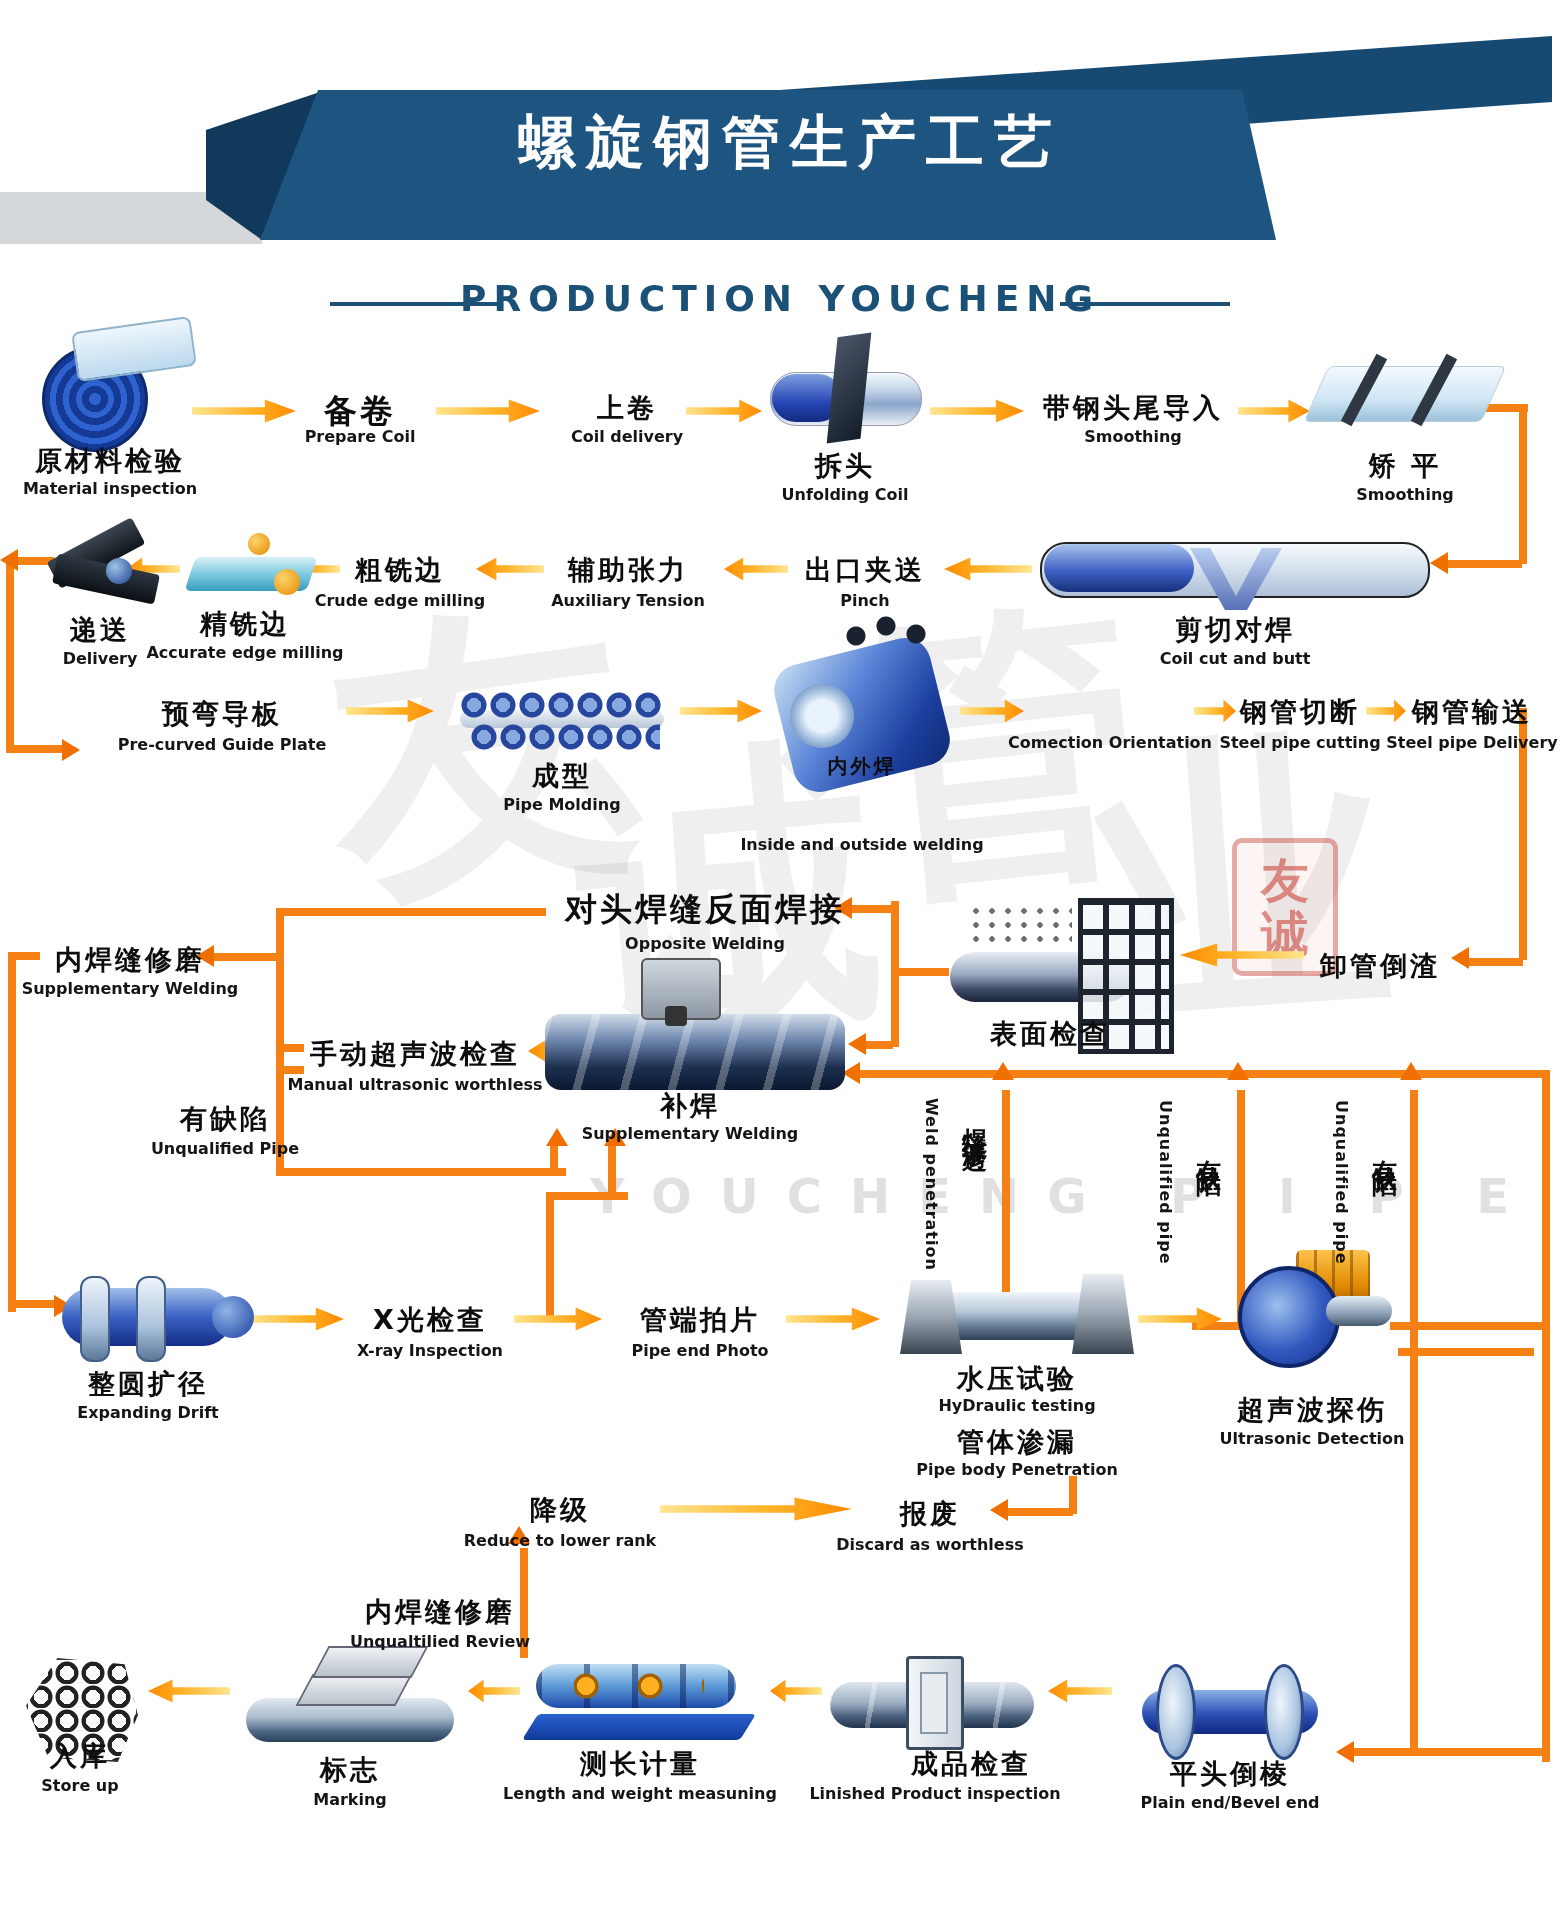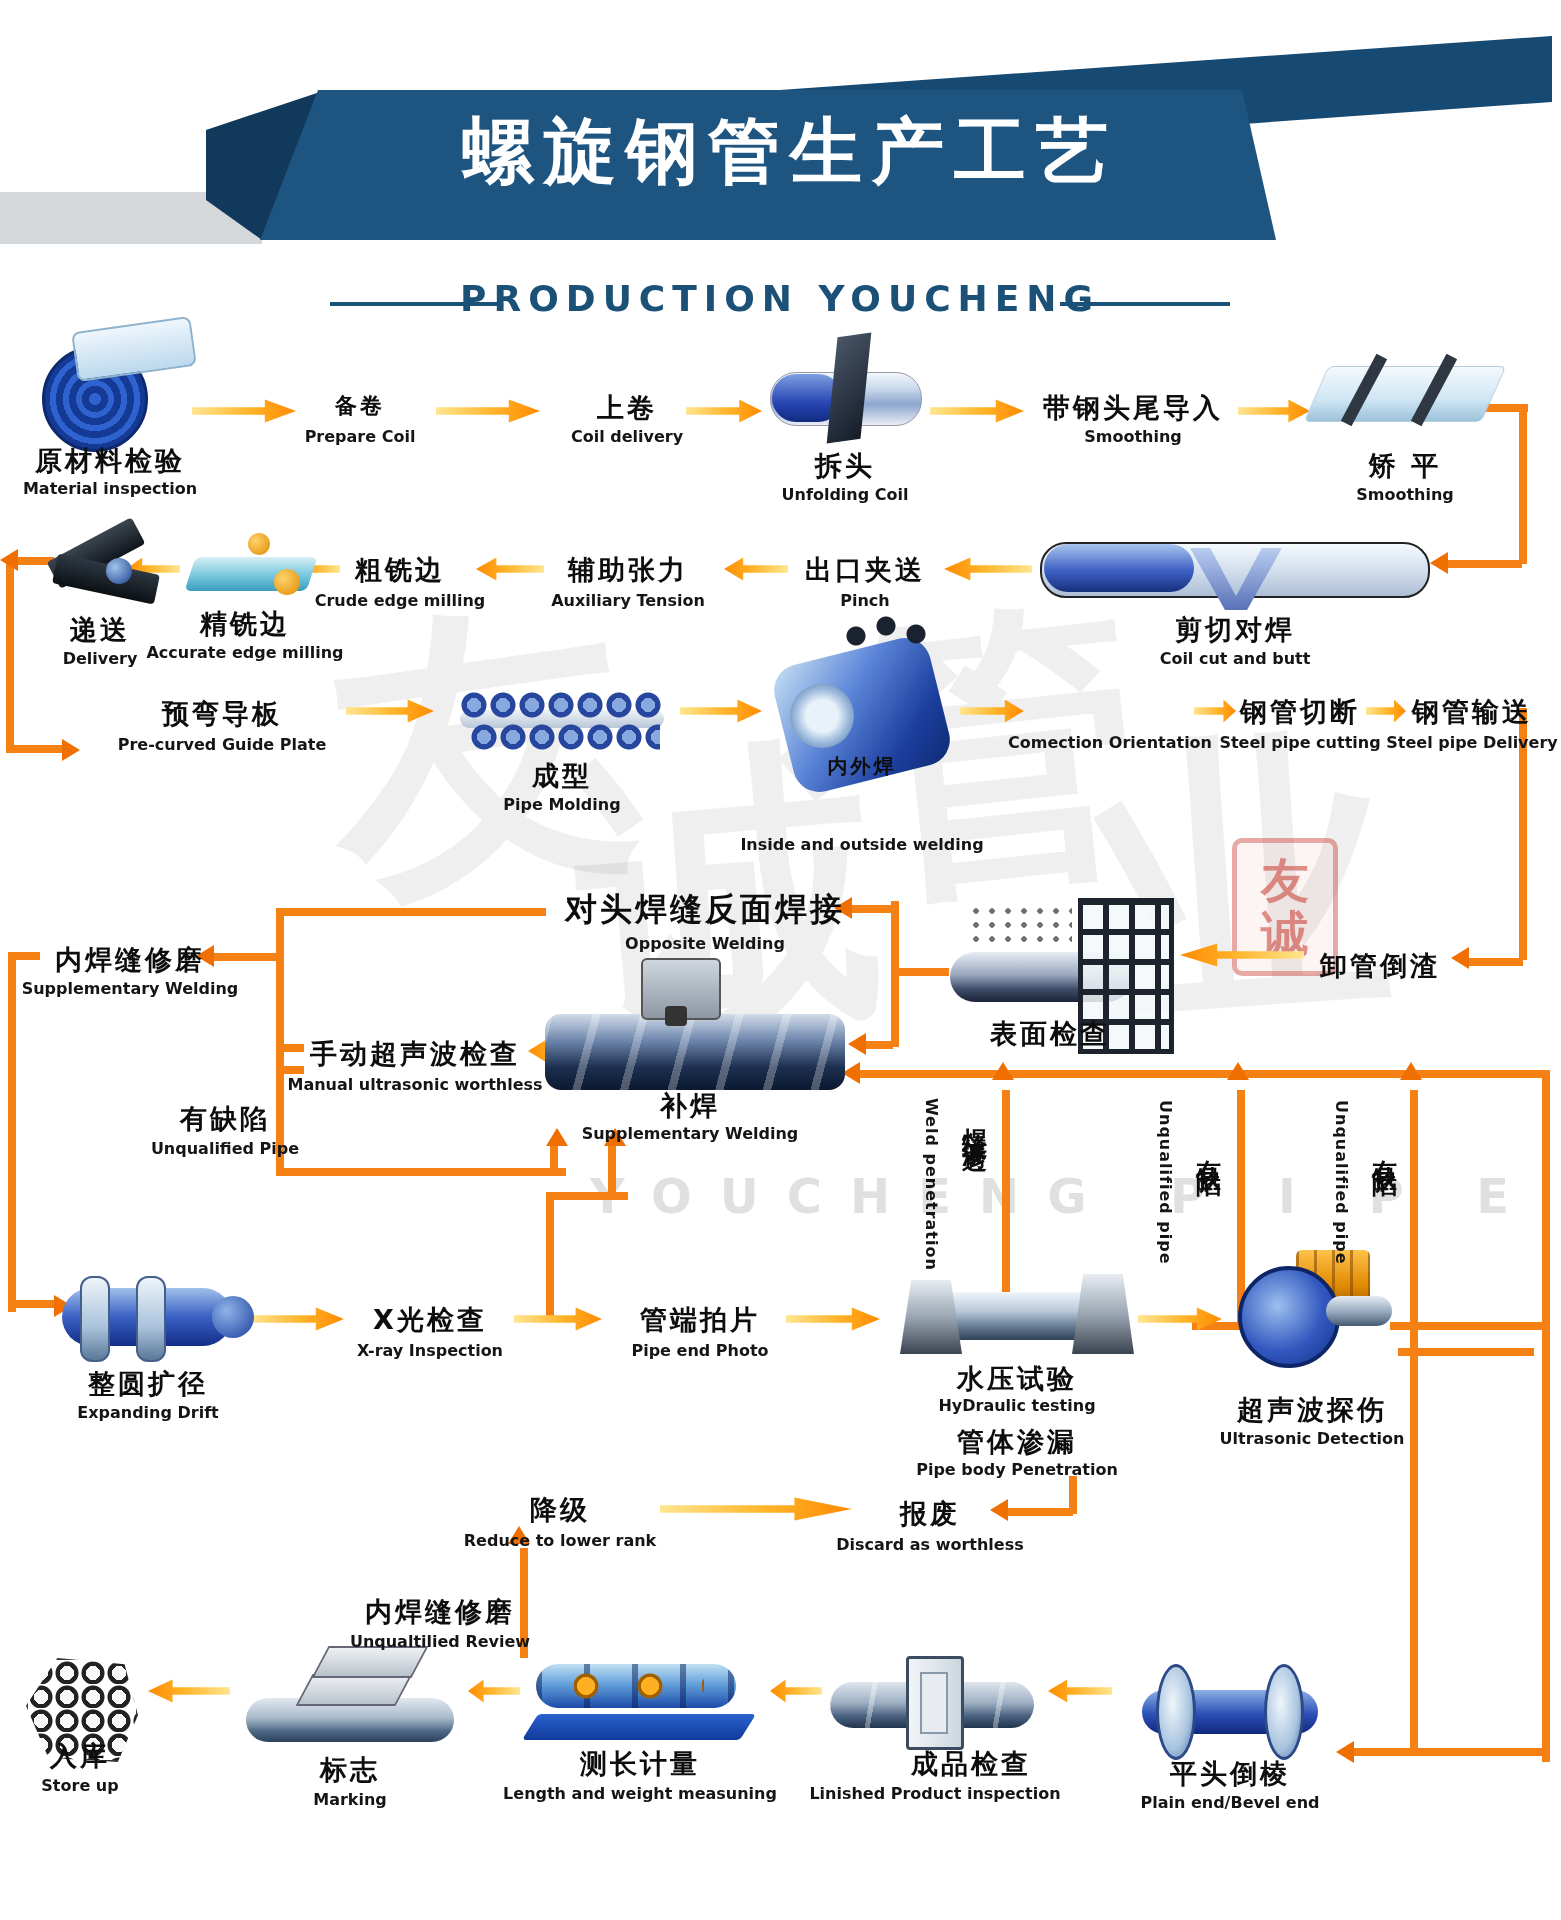--- a/index.html
+++ b/index.html
@@ -7,21 +7,21 @@
         font-family:"DejaVu Sans","Liberation Sans",sans-serif;}
   
   .gray-strip{position:absolute;left:0;top:192px;width:262px;height:52px;z-index:1;}
   .banner-band{position:absolute;left:0;top:0;width:1561px;height:260px;z-index:2;
     clip-path:polygon(206px 130px,1552px 36px,1552px 102px,206px 198px);}
   .banner-fold{position:absolute;left:0;top:0;width:1561px;height:260px;z-index:3;
     clip-path:polygon(206px 130px,320px 92px,262px 240px,206px 200px);}
   .banner-main{position:absolute;left:0;top:0;width:1561px;height:260px;z-index:4;
     clip-path:polygon(318px 90px,1242px 90px,1276px 240px,260px 240px);}
   .banner-title{position:absolute;left:260px;top:104px;width:1060px;text-align:center;z-index:5;
-    color:#fff;font-size:72px;font-weight:900;letter-spacing:10px;white-space:nowrap;}
+    color:#fff;font-size:58px;font-weight:900;letter-spacing:10px;white-space:nowrap;}
   .subtitle{position:absolute;left:380px;top:278px;width:800px;text-align:center;
     font-size:36px;font-weight:700;letter-spacing:7px;z-index:5;}
   .subline{position:absolute;height:4px;z-index:5;}
   
   .wm-char{position:absolute;font-family:"DejaVu Serif","Liberation Serif",serif;
     font-weight:900;font-size:300px;color:rgba(40,40,40,0.075);z-index:0;line-height:1;}
   .wm-latin{position:absolute;font-size:48px;font-weight:700;letter-spacing:28px;
     color:rgba(0,0,0,0.12);z-index:0;white-space:nowrap;}
   .wm-seal{position:absolute;left:1232px;top:838px;width:96px;height:128px;z-index:0;
     border:5px solid rgba(200,55,45,.4);border-radius:10px;background:rgba(220,80,60,.06);
@@ -270,21 +270,21 @@
     <div class="flow l" style="left: 468px; top: 1678px; width: 52px;"></div>
     <div class="flow l" style="left: 770px; top: 1678px; width: 52px;"></div>
     <div class="flow l" style="left: 1048px; top: 1678px; width: 64px;"></div>
     <div class="icon icon-coil" style="left: 42px; top: 330px; width: 150px; height: 120px;">
       <i></i>
       <i></i>
       <i></i>
     </div>
     <div class="zh" style="left: -210px; top: 447px; font-size: 27px;">原材料检验</div>
     <div class="en" style="left: -210px; top: 481px;">Material inspection</div>
-    <div class="zh" style="left: 40px; top: 394px; font-size: 22px;">备卷</div>
+    <div class="zh" style="left: 40px; top: 394px; font-size: 33px;">备卷</div>
     <div class="en" style="left: 40px; top: 429px;">Prepare  Coil</div>
     <div class="zh" style="left: 307px; top: 394px; font-size: 27px;">上卷</div>
     <div class="en" style="left: 307px; top: 429px;">Coil  delivery</div>
     <div class="icon icon-pipe-uncoil" style="left: 770px; top: 342px; width: 150px; height: 100px;">
       <i></i>
       <i></i>
       <i></i>
     </div>
     <div class="zh" style="left: 525px; top: 452px; font-size: 27px;">拆头</div>
     <div class="en" style="left: 525px; top: 487px;">Unfolding Coil</div>

